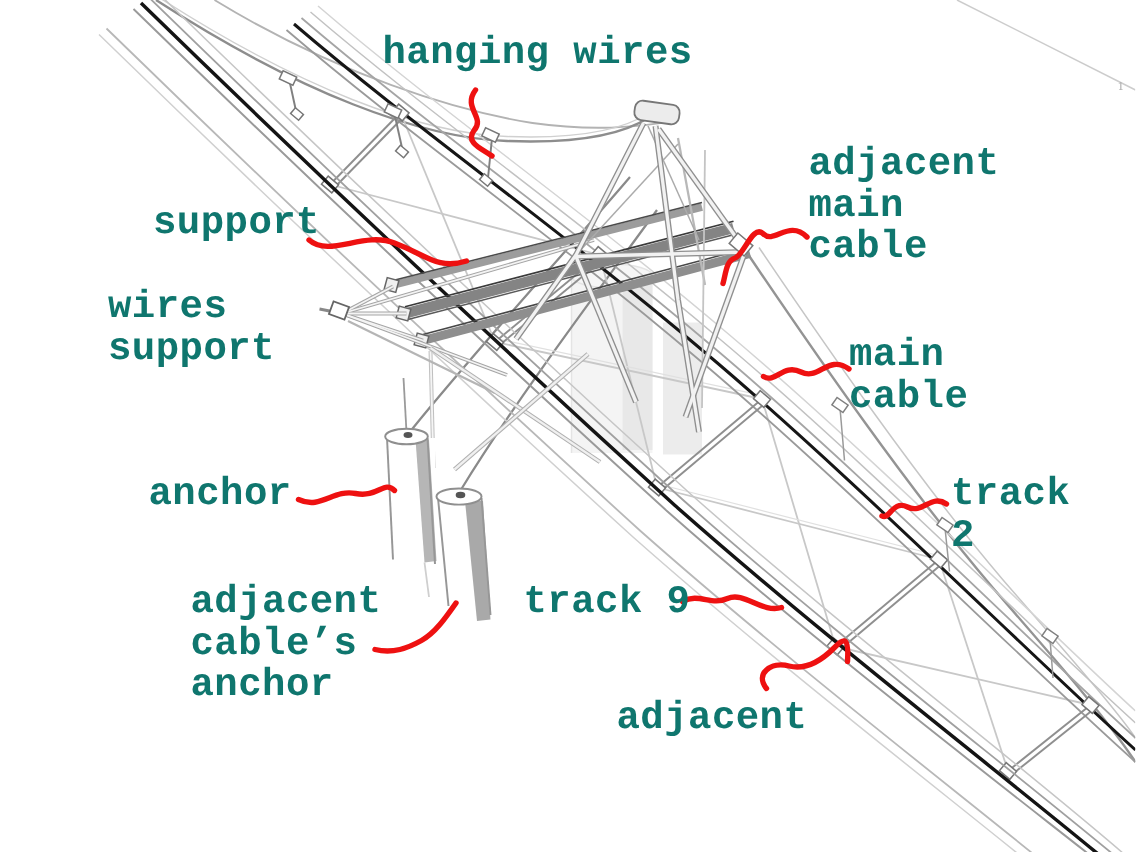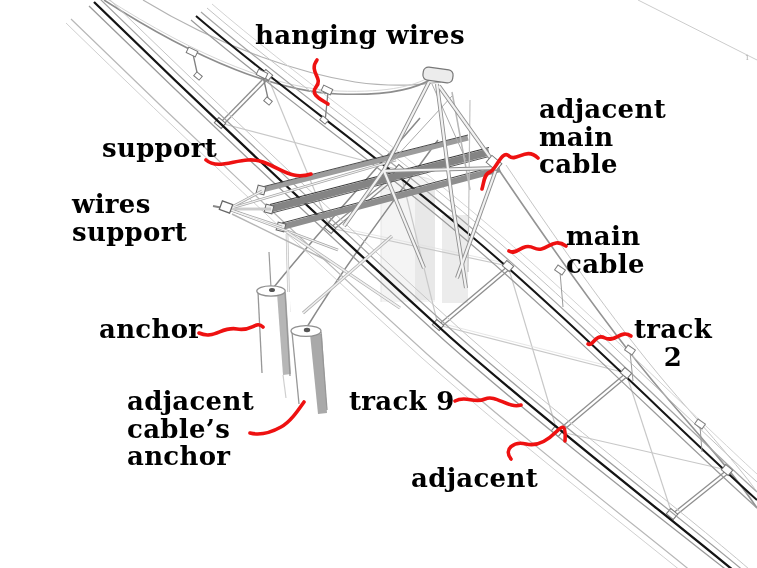--- a/index.html
+++ b/index.html
@@ -1,22 +1,22 @@
 <!DOCTYPE html>
 <html><head>
 <meta charset="utf-8">
 <style>
   html,body{margin:0;padding:0;background:#fff;}
   .stage{position:relative;width:757px;height:568px;background:#ffffff;overflow:hidden;
          font-family:"DejaVu Serif", serif;}
   svg{position:absolute;left:0;top:0;}
   .label{position:absolute;font-weight:bold;font-size:26px;line-height:1.06;
-         color:#000000;letter-spacing:0.3px;white-space:nowrap;}
+         color:#0f766e;letter-spacing:0.3px;white-space:nowrap;font-family:Liberation Mono, monospace;}
   .label .ln{display:block;}
-  .label.center{text-align:center;}
+  .label.center{text-align:left;}
 </style>
 </head>
 <body>
 
 <div class="stage">
 
 <svg width="757" height="568" viewBox="0 0 757 568">
 
   <g>
     <line x1="638" y1="0" x2="757" y2="60" stroke="#cccccc" stroke-width="1"></line>

